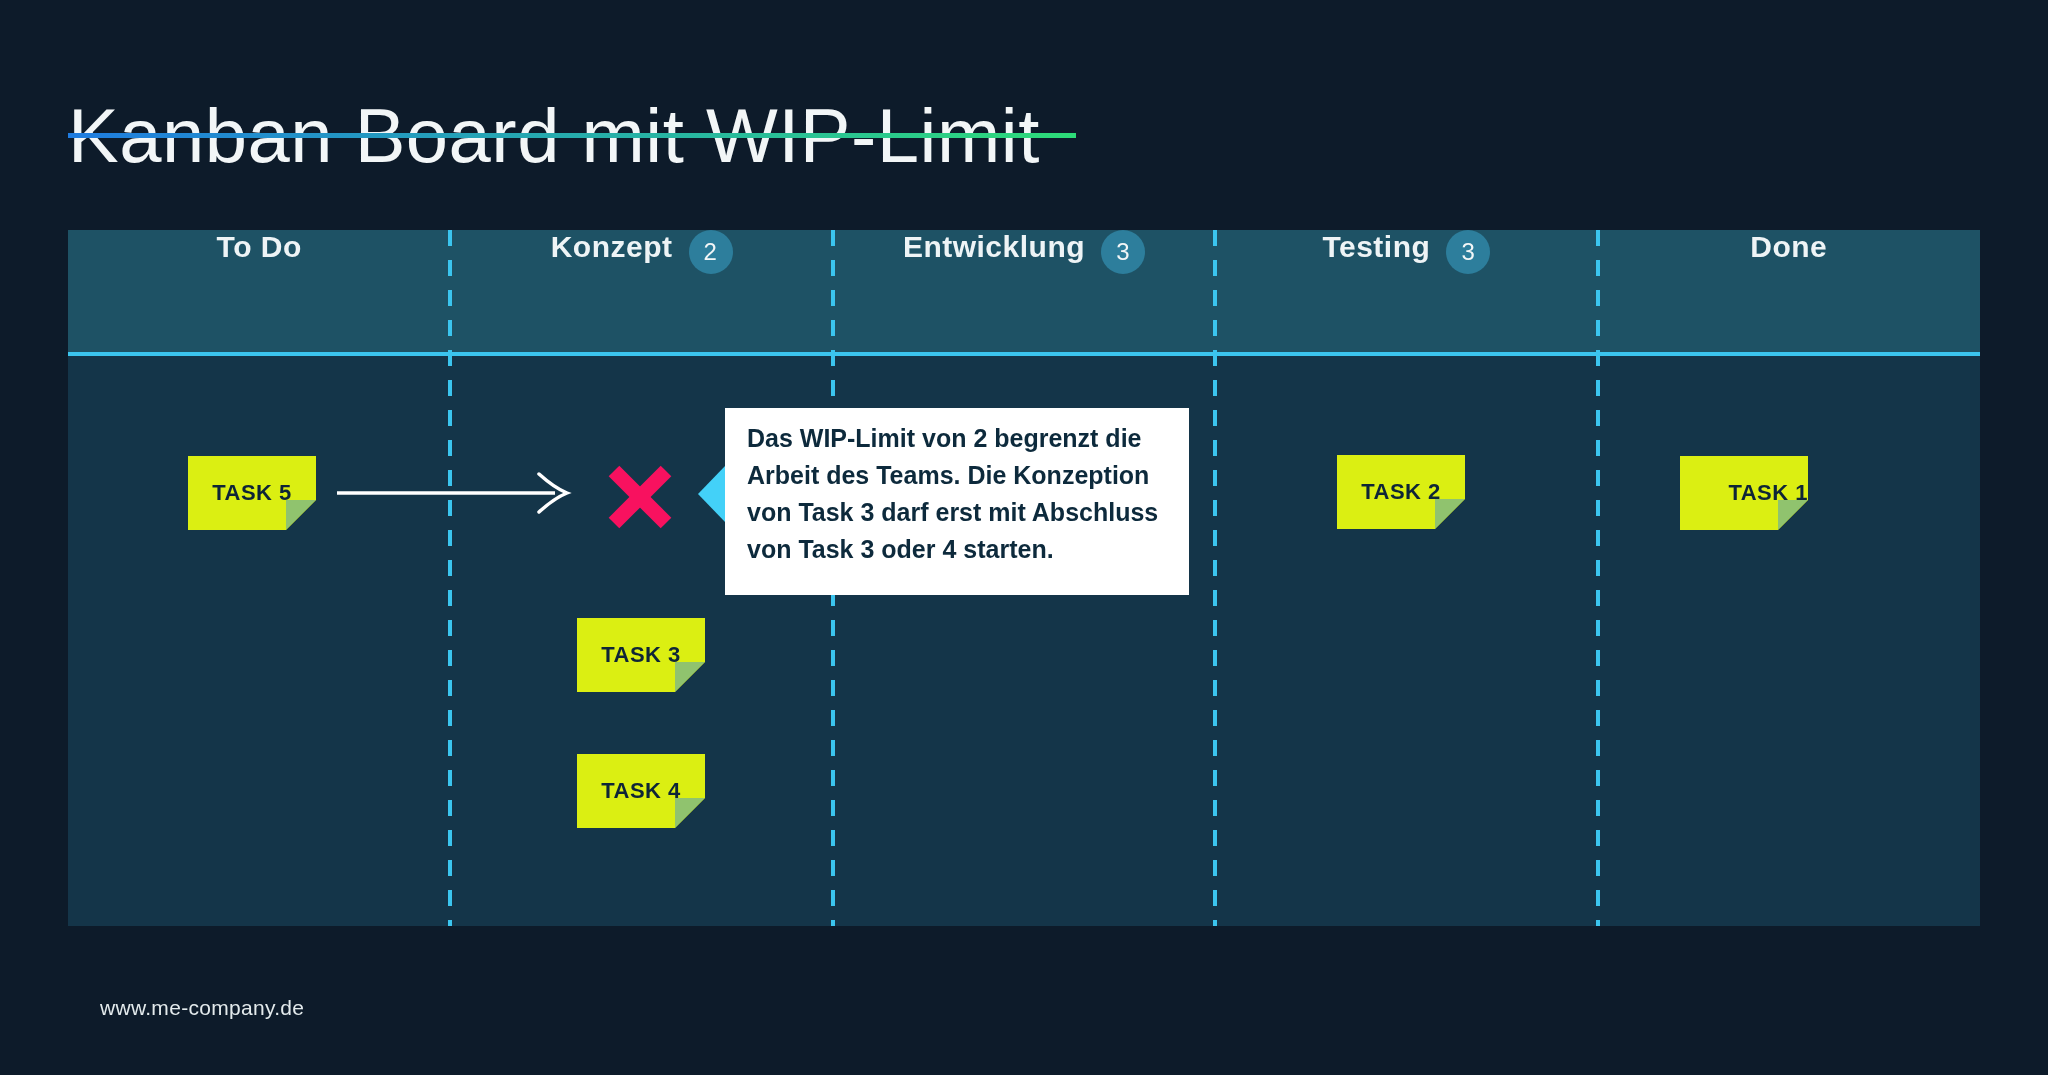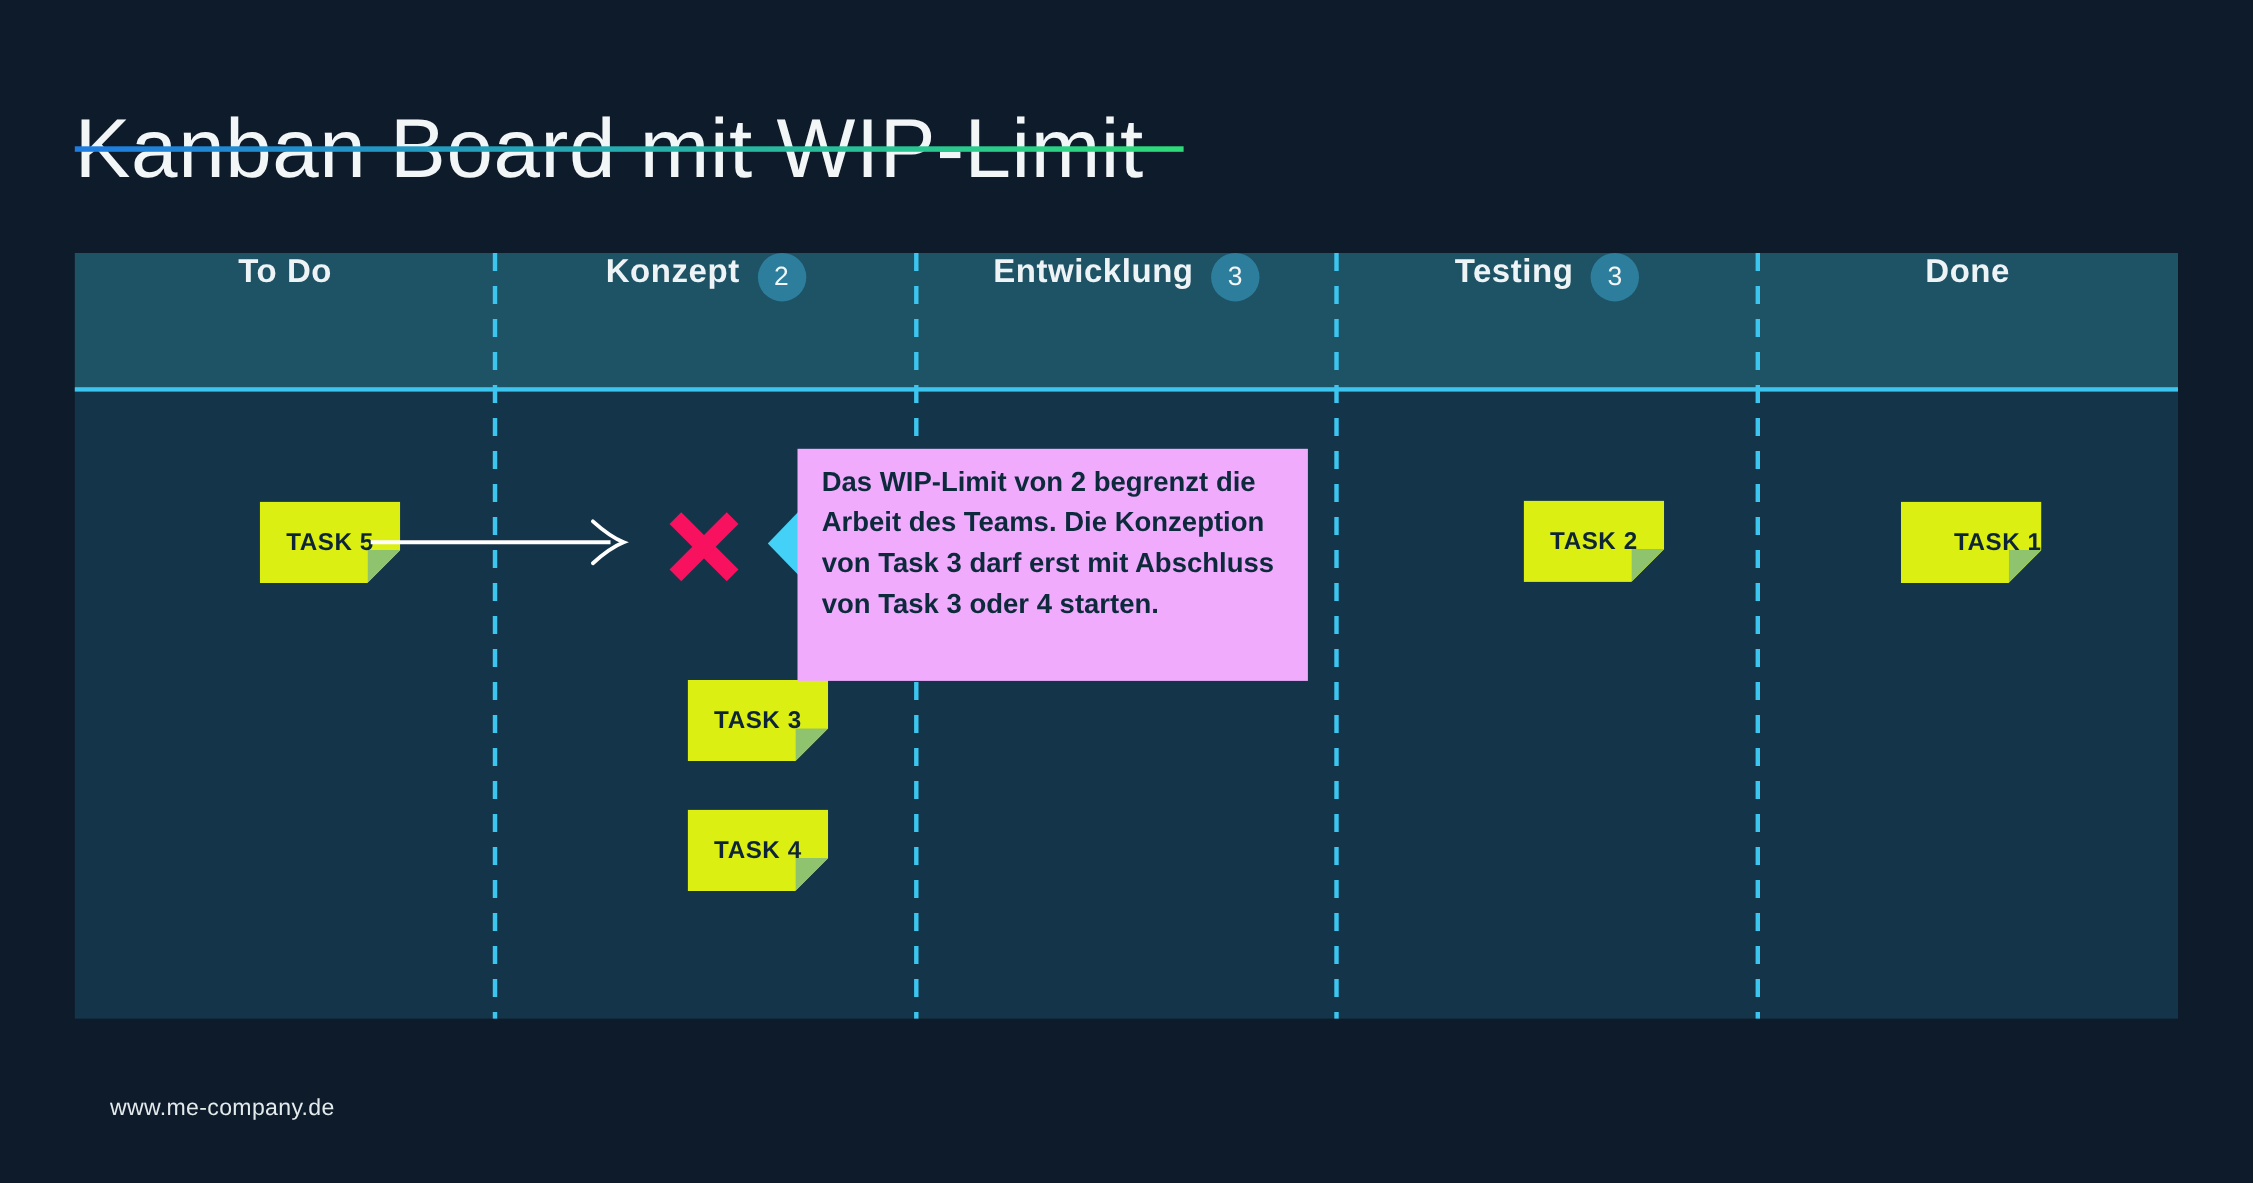--- a/index.html
+++ b/index.html
@@ -114,34 +114,33 @@
     background: #dbef12;
     clip-path: polygon(0 0, 100% 0, 100% calc(100% - 30px), calc(100% - 30px) 100%, 0 100%);
     display: flex;
     align-items: center;
     justify-content: center;
     color: #0e2537;
     font-size: 22px;
     font-weight: 800;
     letter-spacing: 0.5px;
     z-index: 4;
-    margin-left: 48px;
   }
   .note .fold {
     position: absolute;
     right: 0;
     bottom: 0;
     width: 30px;
     height: 30px;
     background: #90c36e;
     clip-path: polygon(0 0, 100% 0, 0 100%);
   }
   .note.task5 { left: 120px;  top: 100px; }
   .note.task3 { left: 509px;  top: 262px; }
-  .note.task4 { left: 509px;  top: 380px; }
+  .note.task4 { left: 509px;  top: 398px; }
   .note.task2 { left: 1269px; top: 99px; }
   .note.task1 { left: 1612px; top: 100px; justify-content: flex-end; }
 
   
   .arrow-svg {
     position: absolute;
     left: 265px;
     top: 112px;
     z-index: 4;
   }
@@ -151,22 +150,22 @@
     top: 109px;
     z-index: 4;
   }
 
   
   .bubble {
     position: absolute;
     left: 657px;
     top: 52px;
     width: 464px;
-    height: 211px;
-    background: #f0abfc;
+    height: 187px;
+    background: #ffffff;
     box-sizing: border-box;
     padding: 12px 22px;
     color: #0d2a3c;
     font-size: 25px;
     font-weight: 700;
     line-height: 37px;
     z-index: 5;
   }
   .bubble-tail {
     position: absolute;

